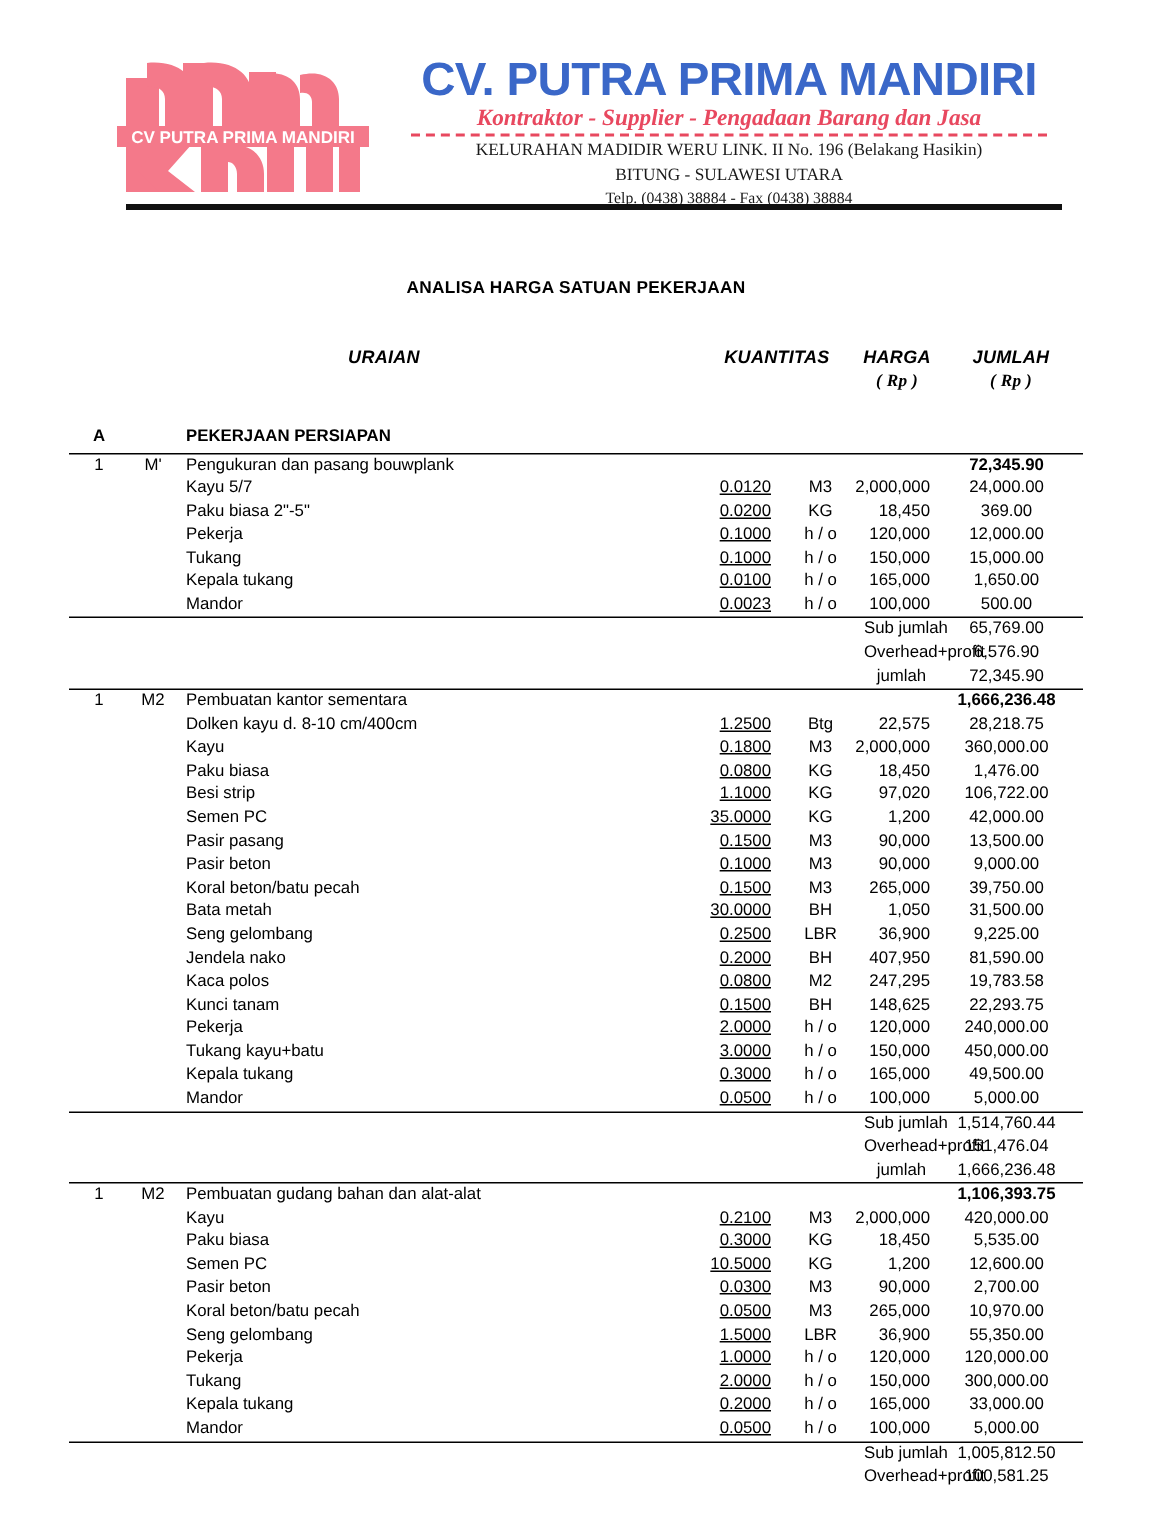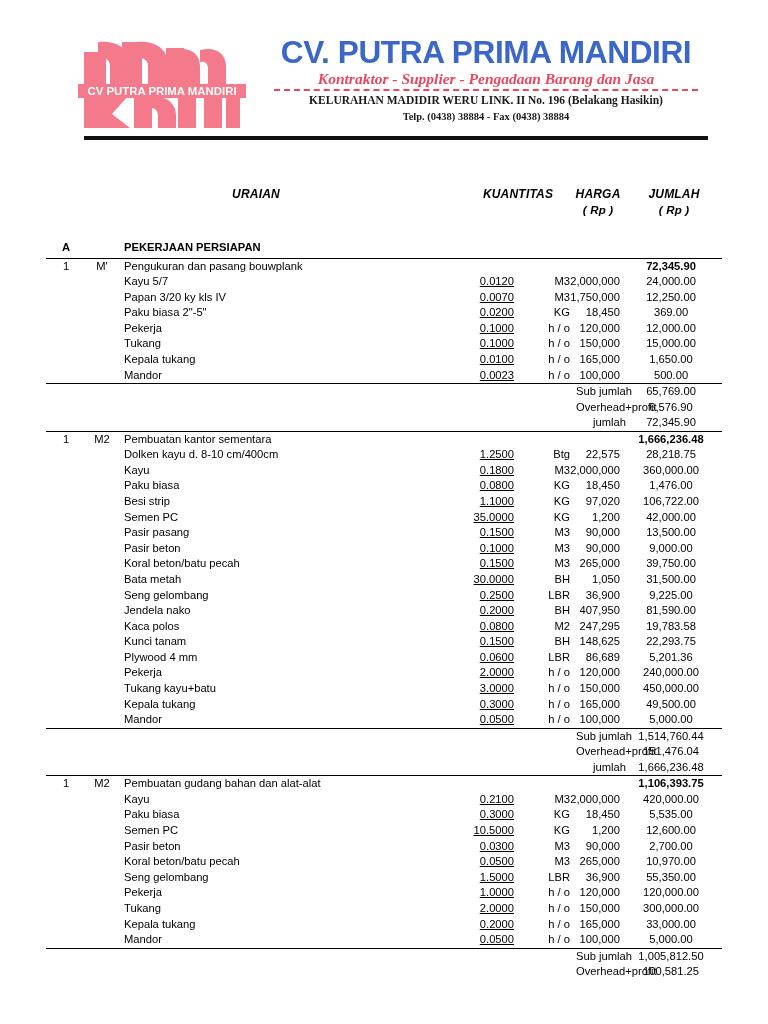--- a/index.html
+++ b/index.html
@@ -62,21 +62,20 @@
     border-top: 2px dashed #E8485F;
     height: 0;
   }
   .company-addr {
     font-family: "Liberation Serif", serif;
     font-size: 11.5px;
     line-height: 14.5px;
     color: #1a1a1a;
     margin-top: 2px;
     white-space: nowrap;
-    font-weight: bold;
   }
   .company-addr.small {
     font-size: 10.5px;
   }
   .header-rule {
     position: absolute;
     left: 84px; top: 136px;
     width: 624px; height: 4px;
     background: #111;
   }
@@ -118,34 +117,34 @@
   
   .colhead {
     height: 56px;
     text-align: center;
     font-weight: bold;
     font-style: italic;
     font-size: 12px;
     letter-spacing: 0.2px;
     padding-top: 17px !important;
   }
-  .colhead .l2 { display:block; font-size: 11.5px; }
+  .colhead .l2 { display:block; font-size: 11.5px; font-family: Liberation Serif, serif; }
 
   .spacer-row td { height: 14px; }
   .c-qty    { width: 58px;  text-align: right; padding-right: 10px !important; text-decoration: underline; }
-  .c-sat    { width: 46px;  text-align: right; }
+  .c-sat    { width: 46px;  text-align: center; }
   .c-harga  { width: 56px;  text-align: right; padding-right: 6px !important; }
   .c-jumlah { width: 96px;  text-align: center; padding-right: 6px !important; }
 
   .rowcell { height: 15.6px; }
   .bold { font-weight: bold; }
 
   
   .sub-label {
-    text-align: right;
+    text-align: center;
     padding-left: 6px !important;
   }
   .group-letter { font-weight: bold; }
   .section-hdr-row td { height: 18px; }
 
   .v-sep { border-right: 1.6px solid #000; }
 </style>
 </head>
 <body>
 
@@ -176,39 +175,43 @@
         <rect x="0" y="48" width="168" height="14" fill="#F4798A"></rect>
         <text x="84" y="59" font-family="Liberation Sans, sans-serif" font-size="11.4" font-weight="bold" fill="#ffffff" text-anchor="middle">CV PUTRA PRIMA MANDIRI</text>
       </svg>
     </div>
 
     <div class="company-block">
       <div class="company-name">CV. PUTRA PRIMA MANDIRI</div>
       <div class="company-tagline">Kontraktor - Supplier - Pengadaan Barang dan Jasa</div>
       <div class="dash-rule"></div>
       <div class="company-addr">KELURAHAN MADIDIR WERU LINK. II No. 196 (Belakang Hasikin)</div>
+      <div class="company-addr">BITUNG - SULAWESI UTARA</div>
       <div class="company-addr small">Telp. (0438) 38884 - Fax (0438) 38884</div>
     </div>
 
     <div class="header-rule"></div>
   </div>
 
   <div class="tbl-wrap">
     <table class="sheet">
       <colgroup>
         <col style="width:40px">
           <col style="width:32px">
           <col style="width:348px">
         <col style="width:58px">
           <col style="width:46px">
           <col style="width:56px">
           <col style="width:96px">
       </colgroup>
       <tbody id="tbody">
           <tr>
+            <td class="title-band bt bl br bb" colspan="7">ANALISA HARGA SATUAN PEKERJAAN</td>
+          </tr>
+          <tr>
             <td class="colhead bl bb v-sep" colspan="3">URAIAN</td>
             <td class="colhead bb v-sep" colspan="2">KUANTITAS</td>
             <td class="colhead bb v-sep">HARGA<span class="l2">( Rp )</span></td>
             <td class="colhead bb br">JUMLAH<span class="l2">( Rp )</span></td>
           </tr>
           <tr class="spacer-row">
             <td class="bl"></td>
             <td></td>
             <td></td>
             <td></td>
@@ -235,29 +238,20 @@
             <td class="c-jumlah br bb-thin bold">72,345.90</td>
           </tr>
           <tr class="rowcell">
             <td class="bl"></td>
             <td></td>
             <td style="padding-left:6px">Kayu  5/7</td>
             <td class="c-qty">0.0120</td>
             <td class="c-sat">M3</td>
             <td class="c-harga v-sep">2,000,000</td>
             <td class="c-jumlah br">24,000.00</td>
-          </tr>
-          <tr class="rowcell">
-            <td class="bl"></td>
-            <td></td>
-            <td style="padding-left:6px">Papan 3/20 ky kls IV</td>
-            <td class="c-qty">0.0070</td>
-            <td class="c-sat">M3</td>
-            <td class="c-harga v-sep">1,750,000</td>
-            <td class="c-jumlah br">12,250.00</td>
           </tr>
           <tr class="rowcell">
             <td class="bl"></td>
             <td></td>
             <td style="padding-left:6px">Paku biasa 2"-5"</td>
             <td class="c-qty">0.0200</td>
             <td class="c-sat">KG</td>
             <td class="c-harga v-sep">18,450</td>
             <td class="c-jumlah br">369.00</td>
           </tr>
@@ -446,29 +440,20 @@
             <td></td>
             <td style="padding-left:6px">Kunci tanam</td>
             <td class="c-qty">0.1500</td>
             <td class="c-sat">BH</td>
             <td class="c-harga v-sep">148,625</td>
             <td class="c-jumlah br">22,293.75</td>
           </tr>
           <tr class="rowcell">
             <td class="bl"></td>
             <td></td>
-            <td style="padding-left:6px">Plywood 4 mm</td>
-            <td class="c-qty">0.0600</td>
-            <td class="c-sat">LBR</td>
-            <td class="c-harga v-sep">86,689</td>
-            <td class="c-jumlah br">5,201.36</td>
-          </tr>
-          <tr class="rowcell">
-            <td class="bl"></td>
-            <td></td>
             <td style="padding-left:6px">Pekerja</td>
             <td class="c-qty">2.0000</td>
             <td class="c-sat">h / o</td>
             <td class="c-harga v-sep">120,000</td>
             <td class="c-jumlah br">240,000.00</td>
           </tr>
           <tr class="rowcell">
             <td class="bl"></td>
             <td></td>
             <td style="padding-left:6px">Tukang kayu+batu</td>

